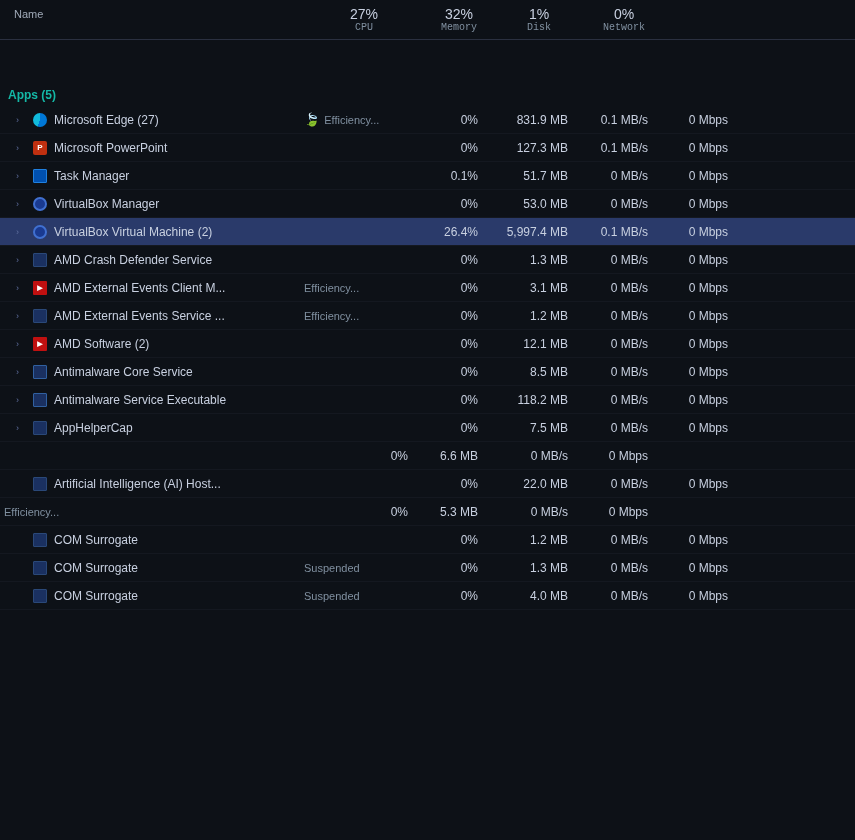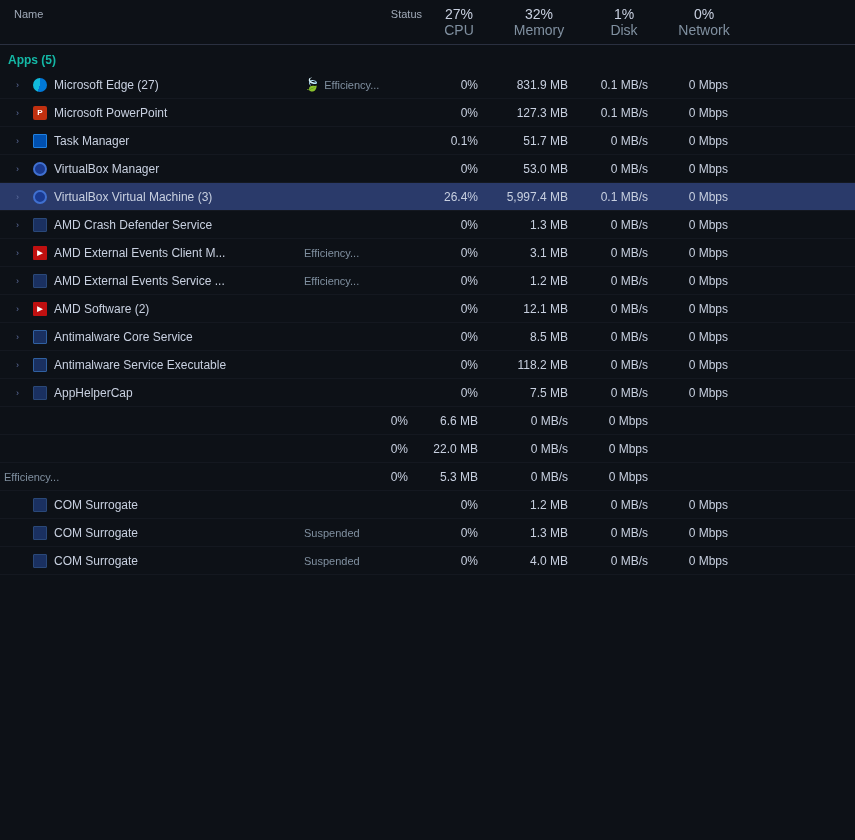--- a/index.html
+++ b/index.html
@@ -11,20 +11,21 @@
       width: 855px;
       min-height: 840px;
       overflow: hidden;
     }
     .task-manager {
       background: #0d1117;
       width: 100%;
       height: 840px;
       display: flex;
       flex-direction: column;
+      gap: 40px;
     }
     .header-row {
       display: grid;
       grid-template-columns: 300px 120px 70px 90px 80px 80px;
       padding: 6px 0 6px 8px;
       border-bottom: 1px solid #2a3040;
       background: #0d1117;
       position: sticky;
       top: 0;
       z-index: 10;
@@ -43,22 +44,23 @@
       flex-direction: column;
       align-items: center;
       padding-right: 8px;
     }
     .header-percent {
       font-size: 14px;
       color: #c8d0e0;
       font-weight: 500;
     }
     .header-label {
-      font-size: 14px;
+      font-size: 10px;
       color: #8090a0;
+      font-family: Liberation Mono, monospace;
     }
     .section-header {
       padding: 8px 8px 4px 8px;
       font-size: 12px;
       font-weight: 600;
       color: #14b8a6;
       background: #0d1117;
     }
     .process-row {
       display: grid;
@@ -127,21 +129,20 @@
       border-radius: 3px;
     }
   </style>
 </head>
 <body>
 
 <div class="task-manager">
 
   <div class="header-row">
     <div class="header-cell name-col">Name</div>
-    <div class="header-cell">Status</div>
     <div class="header-metric">
       <span class="header-percent">27%</span>
       <span class="header-label">CPU</span>
     </div>
     <div class="header-metric">
       <span class="header-percent">32%</span>
       <span class="header-label">Memory</span>
     </div>
     <div class="header-metric">
       <span class="header-percent">1%</span>
@@ -222,21 +223,21 @@
           <div class="value-cell">53.0 MB</div>
           <div class="value-cell">0 MB/s</div>
           <div class="value-cell">0 Mbps</div>
         </div>
         <div class="process-row highlighted">
           <div class="name-cell">
             <span class="expand-arrow">›</span>
             <span class="process-icon">
               <div style="width:14px;height:14px;background:#1a3a90;border-radius:50%;border:2px solid #4070d0;"></div>
             </span>
-            <span>VirtualBox Virtual Machine (3)</span>
+            <span>VirtualBox Virtual Machine (2)</span>
           </div>
           <div class="status-cell">
             <span></span>
           </div>
           <div class="value-cell">26.4%</div>
           <div class="value-cell">5,997.4 MB</div>
           <div class="value-cell">0.1 MB/s</div>
           <div class="value-cell">0 Mbps</div>
         </div>
       </div>
@@ -358,20 +359,27 @@
         <div class="process-row">
           <div class="status-cell">
             <span></span>
           </div>
           <div class="value-cell">0%</div>
           <div class="value-cell">6.6 MB</div>
           <div class="value-cell">0 MB/s</div>
           <div class="value-cell">0 Mbps</div>
         </div>
         <div class="process-row">
+          <div class="name-cell">
+            <span style="width: 10px; display: inline-block;"></span>
+            <span class="process-icon">
+              <div style="width:14px;height:14px;background:#1a3060;border-radius:1px;border:1px solid #2a4878;"></div>
+            </span>
+            <span>Artificial Intelligence (AI) Host...</span>
+          </div>
           <div class="status-cell">
             <span></span>
           </div>
           <div class="value-cell">0%</div>
           <div class="value-cell">22.0 MB</div>
           <div class="value-cell">0 MB/s</div>
           <div class="value-cell">0 Mbps</div>
         </div>
         <div class="process-row">
           <div class="status-cell">

